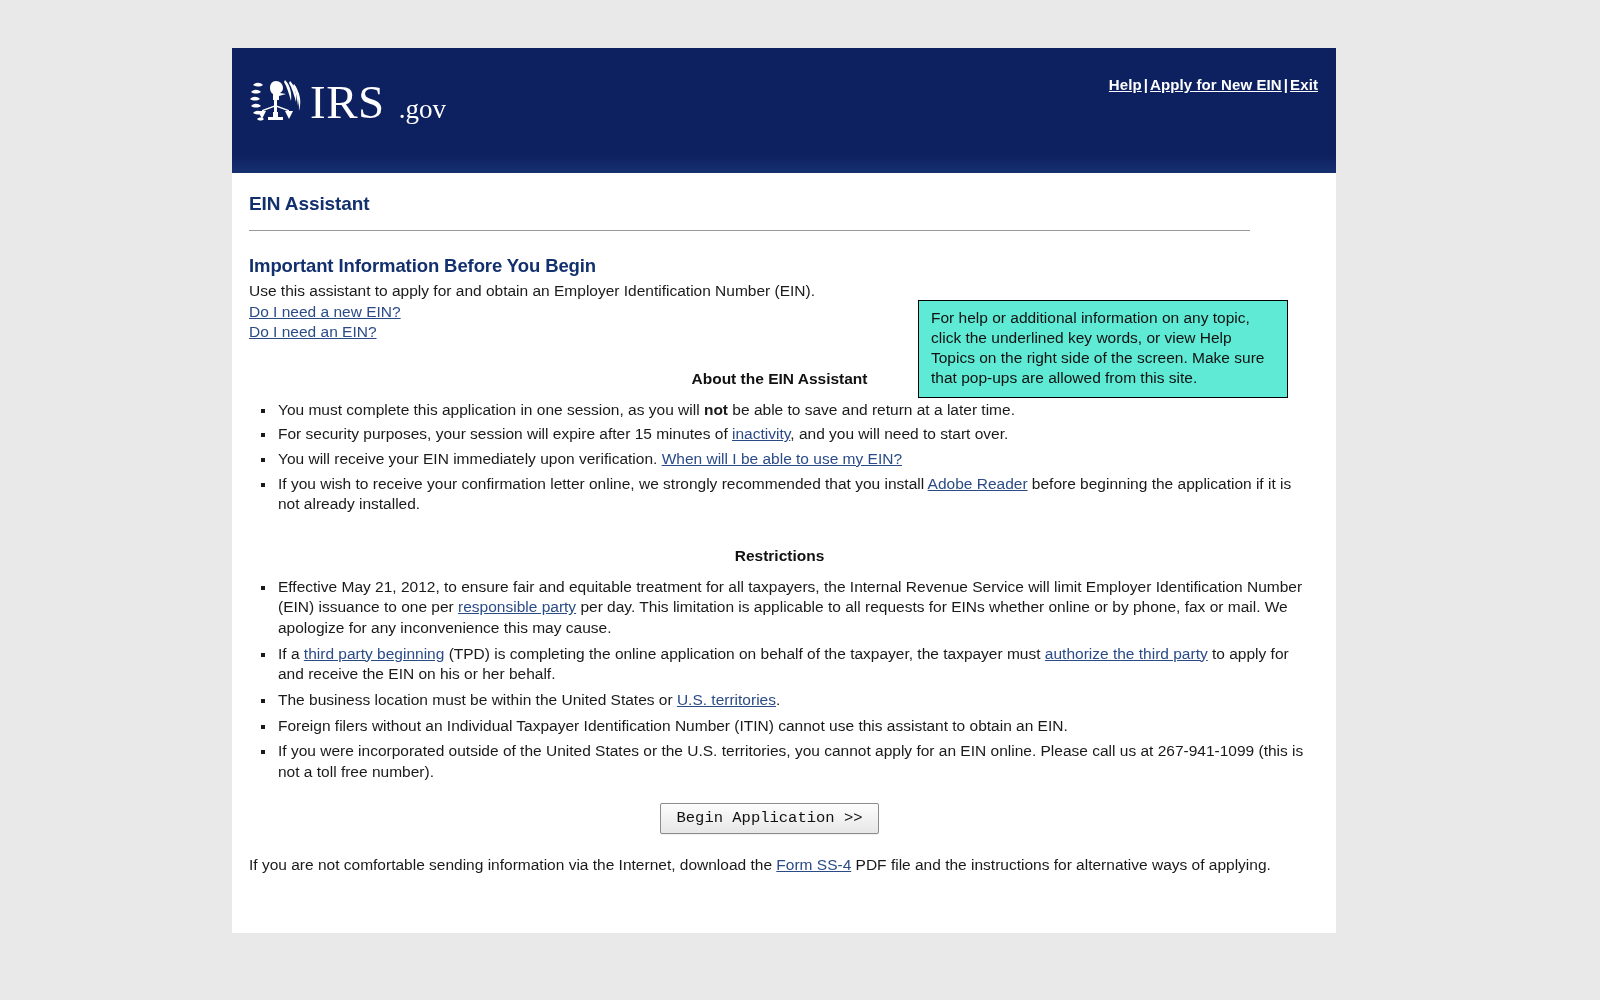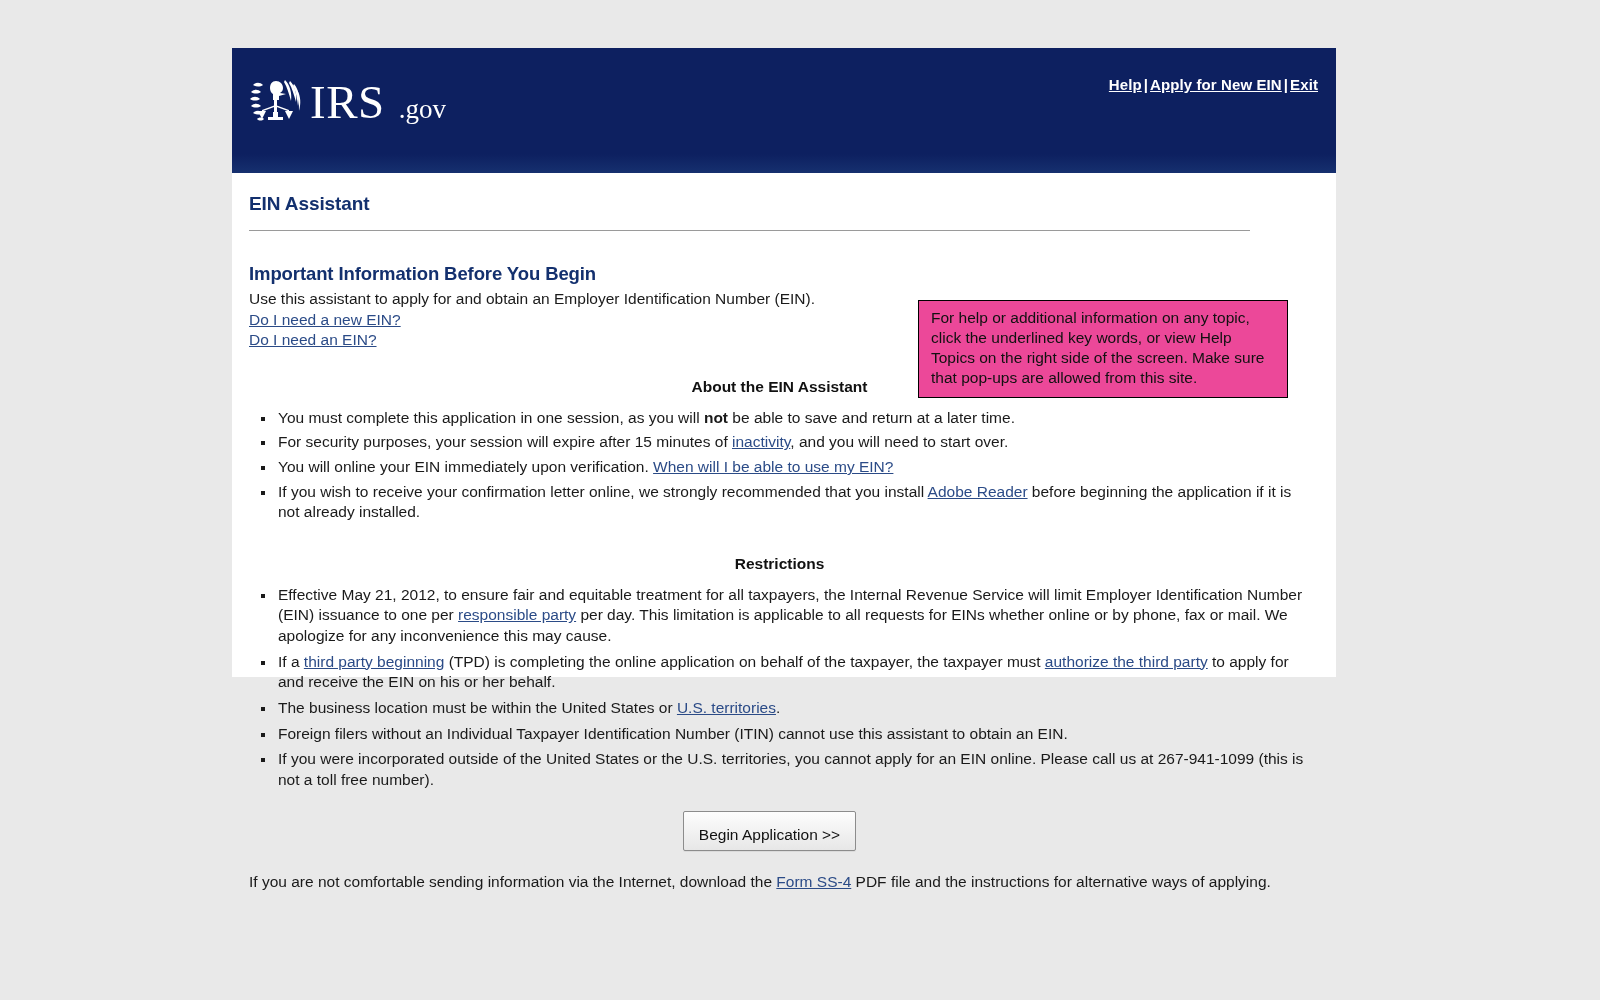--- a/index.html
+++ b/index.html
@@ -13,21 +13,21 @@
     background: #e9e9e9;
     font-family: "Liberation Sans", sans-serif;
     overflow: hidden;
   }
 
   #page {
     position: absolute;
     left: 232px;
     top: 48px;
     width: 1104px;
-    height: 629px;
+    height: 885px;
     background: #ffffff;
   }
 
   
   .masthead {
     position: relative;
     height: 125px;
     background: #0d1f5c;
     background: linear-gradient(180deg,#0d2060 0%, #0d2060 85%, #16306f 100%);
   }
@@ -91,21 +91,21 @@
   .rule {
     border: 0;
     border-top: 1px solid #9a9a9a;
     margin: 15px 60px 0 0;
   }
 
   h2.section-title {
     font-size: 18.5px;
     color: #13306e;
     font-weight: bold;
-    margin: 32px 0 4px 0;
+    margin: 24px 0 4px 0;
     letter-spacing: -0.1px;
   }
   p.intro {
     font-size: 15.5px;
     color: #1a1a1a;
     margin: 0 0 1px 0;
     line-height: 1.3;
   }
   .q-link {
     display: block;
@@ -114,21 +114,21 @@
     text-decoration: underline;
     line-height: 1.28;
   }
 
   .helpbox {
     position: absolute;
     left: 686px;
     top: 252px;
     width: 370px;
     border: 1px solid #000000;
-    background: #ec4899;
+    background: #5eead4;
     padding: 7px 14px 9px 12px;
     font-size: 15.5px;
     line-height: 1.29;
     color: #111111;
     box-sizing: border-box;
   }
 
   h3.sub-title {
     font-size: 15.5px;
     font-weight: bold;
@@ -169,27 +169,27 @@
     text-decoration: underline;
   }
   b { font-weight: bold; }
 
   .btn-row {
     text-align: center;
     margin: 21px 0 0 0;
     padding-right: 20px;
   }
   button.begin {
-    font-family: Liberation Sans, sans-serif;
+    font-family: Liberation Mono, monospace;
     font-size: 15.5px;
     color: #111111;
     background: linear-gradient(180deg,#fdfdfd 0%, #f3f3f3 45%, #e7e7e7 100%);
     border: 1px solid #8c8c8c;
     border-radius: 2px;
-    padding: 14px 15px 6px 15px;
+    padding: 5px 15px 6px 15px;
     cursor: pointer;
     box-shadow: 0 1px 0 rgba(0,0,0,0.06);
   }
 
   p.footnote {
     font-size: 15.5px;
     color: #1a1a1a;
     line-height: 1.33;
     margin: 21px 0 0 0;
     padding-right: 6px;
@@ -247,21 +247,21 @@
 
     <h2 class="section-title">Important Information Before You Begin</h2>
     <p class="intro">Use this assistant to apply for and obtain an Employer Identification Number (EIN).</p>
     <a href="#" class="q-link">Do I need a new EIN?</a>
     <a href="#" class="q-link">Do I need an EIN?</a>
 
     <h3 class="sub-title">About the EIN Assistant</h3>
     <ul class="bullets" id="about-list">
         <li><span>You must complete this application in one session, as you will </span><b>not</b><span> be able to save and return at a later time.</span></li>
         <li><span>For security purposes, your session will expire after 15 minutes of </span><a class="inline" href="#">inactivity</a><span>, and you will need to start over.</span></li>
-        <li><span>You will online your EIN immediately upon verification. </span><a class="inline" href="#">When will I be able to use my EIN?</a></li>
+        <li><span>You will receive your EIN immediately upon verification. </span><a class="inline" href="#">When will I be able to use my EIN?</a></li>
         <li><span>If you wish to receive your confirmation letter online, we strongly recommended that you install </span><a class="inline" href="#">Adobe Reader</a><span> before beginning the application if it is not already installed.</span></li>
       </ul>
 
     <h3 class="sub-title restrictions">Restrictions</h3>
     <ul class="bullets restrict" id="restrictions-list">
         <li><span>Effective May 21, 2012, to ensure fair and equitable treatment for all taxpayers, the Internal Revenue Service will limit Employer Identification Number (EIN) issuance to one per </span><a class="inline" href="#">responsible party</a><span> per day. This limitation is applicable to all requests for EINs whether online or by phone, fax or mail.  We apologize for any inconvenience this may cause.</span></li>
         <li><span>If a </span><a class="inline" href="#">third party beginning</a><span> (TPD) is completing the online application on behalf of the taxpayer, the taxpayer must </span><a class="inline" href="#">authorize the third party</a><span> to apply for and receive the EIN on his or her behalf.</span></li>
         <li><span>The business location must be within the United States or </span><a class="inline" href="#">U.S. territories</a><span>.</span></li>
         <li><span>Foreign filers without an Individual Taxpayer Identification Number (ITIN) cannot use this assistant to obtain an EIN.</span></li>
         <li><span>If you were incorporated outside of the United States or the U.S. territories, you cannot apply for an EIN online. Please call us at 267-941-1099 (this is not a toll free number).</span></li>

